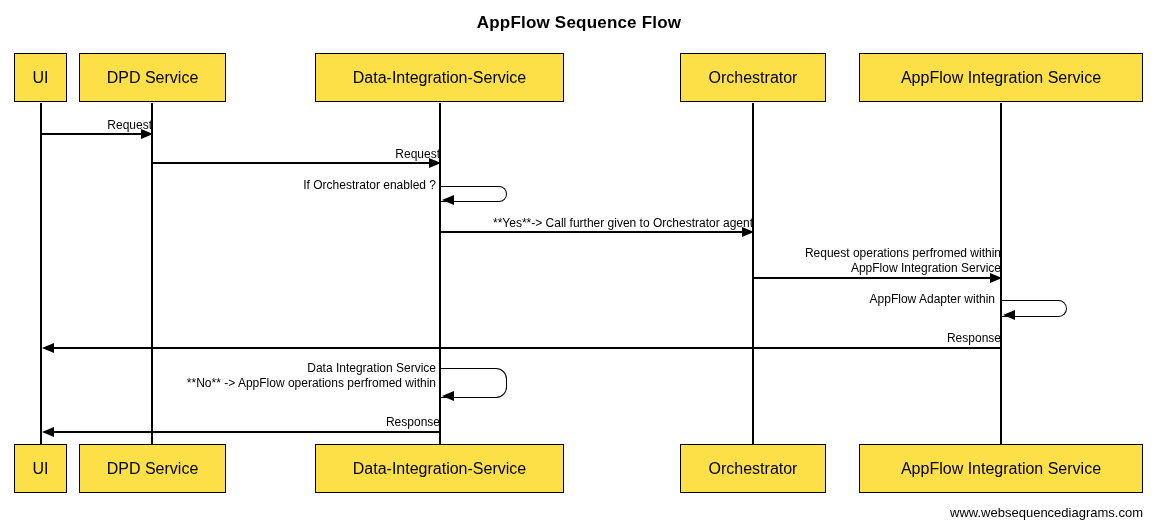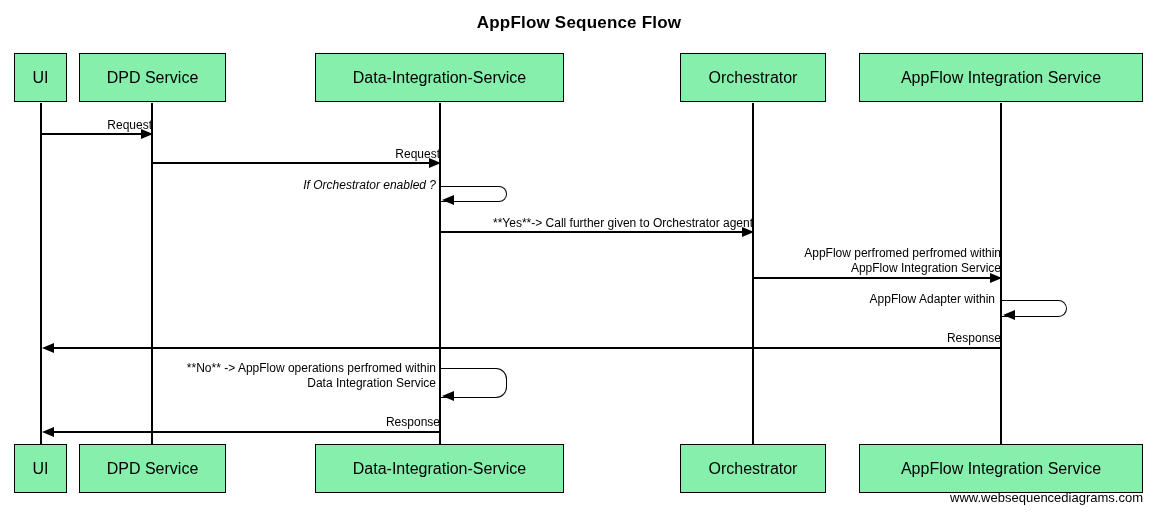--- a/index.html
+++ b/index.html
@@ -6,21 +6,21 @@
   #canvas{
     position:relative;width:1158px;height:528px;background:#ffffff;
     font-family:"Liberation Sans","DejaVu Sans",sans-serif;color:#000;
     overflow:hidden;
   }
   .title{
     position:absolute;left:0;top:13px;width:1158px;text-align:center;
     font-size:17px;font-weight:bold;letter-spacing:0.2px;
   }
   .actor-box{
-    position:absolute;height:47px;border:1.5px solid #000;background:#86efac;
+    position:absolute;height:47px;border:1.5px solid #000;background:#fde047;
     display:flex;align-items:center;justify-content:center;
     font-size:16px;white-space:nowrap;box-sizing:content-box;
   }
   .actor-top{top:53px;}
   .actor-bottom{top:444px;}
   .lifeline{position:absolute;top:103px;width:2px;height:341px;background:#000;}
   .msg-label{
     position:absolute;font-size:12px;line-height:15px;white-space:nowrap;
   }
   .center{text-align:right;}
@@ -34,21 +34,21 @@
   .ah-left{
     position:absolute;width:0;height:0;
     border-top:5px solid transparent;border-bottom:5px solid transparent;
     border-right:12px solid #000;
   }
   .self-loop{
     position:absolute;border:1.5px solid #000;border-left:none;
     border-radius:0 9px 9px 0;background:transparent;box-sizing:border-box;
   }
   .watermark{
-    position:absolute;top:490px;left:843px;width:300px;text-align:right;
+    position:absolute;top:505px;left:843px;width:300px;text-align:right;
     font-size:13px;
   }
 </style>
 </head>
 <body>
 
 <div id="canvas">
 
   <div class="title">AppFlow Sequence Flow</div>
 
@@ -96,56 +96,56 @@
     <div class="ah-right" style="left:141px;top:129px;"></div>
   </div>
 
   <div>
     <div class="msg-label center" style="left:152px;top:147px;width:288px;">Request</div>
     <div class="arrow-line" style="left:151px;top:162px;width:278px;"></div>
     <div class="ah-right" style="left:429px;top:158px;"></div>
   </div>
 
   <div>
-    <div class="msg-label right" style="left:136px;top:178px;width:300px;font-style:italic;">If Orchestrator enabled ?</div>
+    <div class="msg-label right" style="left:136px;top:178px;width:300px;">If Orchestrator enabled ?</div>
     <div class="self-loop" style="left:440px;top:186px;width:67px;height:16px;"></div>
     <div class="ah-left" style="left:442px;top:195px;"></div>
   </div>
 
   <div>
     <div class="msg-label center" style="left:440px;top:216px;width:313px;">**Yes**-&gt; Call further given to Orchestrator agent</div>
     <div class="arrow-line" style="left:440px;top:231px;width:302px;"></div>
     <div class="ah-right" style="left:742px;top:227px;"></div>
   </div>
 
   <div>
     <div class="msg-label center" style="left:753px;top:246px;width:248px;">
-      <div>AppFlow perfromed perfromed within</div>
+      <div>Request operations perfromed within</div>
       <div>AppFlow Integration Service</div>
     </div>
     <div class="arrow-line" style="left:752px;top:277px;width:238px;"></div>
     <div class="ah-right" style="left:990px;top:273px;"></div>
   </div>
 
   <div>
     <div class="msg-label right" style="left:695px;top:292px;width:300px;">AppFlow Adapter within</div>
     <div class="self-loop" style="left:1001px;top:300px;width:66px;height:17px;"></div>
     <div class="ah-left" style="left:1003px;top:310px;"></div>
   </div>
 
   <div>
     <div class="msg-label center" style="left:41px;top:331px;width:960px;">Response</div>
     <div class="arrow-line" style="left:54px;top:347px;width:947px;"></div>
     <div class="ah-left" style="left:42px;top:343px;"></div>
   </div>
 
   <div>
     <div class="msg-label right" style="left:106px;top:361px;width:330px;">
+      <div>Data Integration Service</div>
       <div>**No** -&gt; AppFlow operations perfromed within</div>
-      <div>Data Integration Service</div>
     </div>
     <div class="self-loop" style="left:440px;top:368px;width:67px;height:30px;border-radius:0 11px 11px 0;"></div>
     <div class="ah-left" style="left:442px;top:391px;"></div>
   </div>
 
   <div>
     <div class="msg-label center" style="left:41px;top:415px;width:399px;">Response</div>
     <div class="arrow-line" style="left:54px;top:431px;width:386px;"></div>
     <div class="ah-left" style="left:42px;top:427px;"></div>
   </div>

